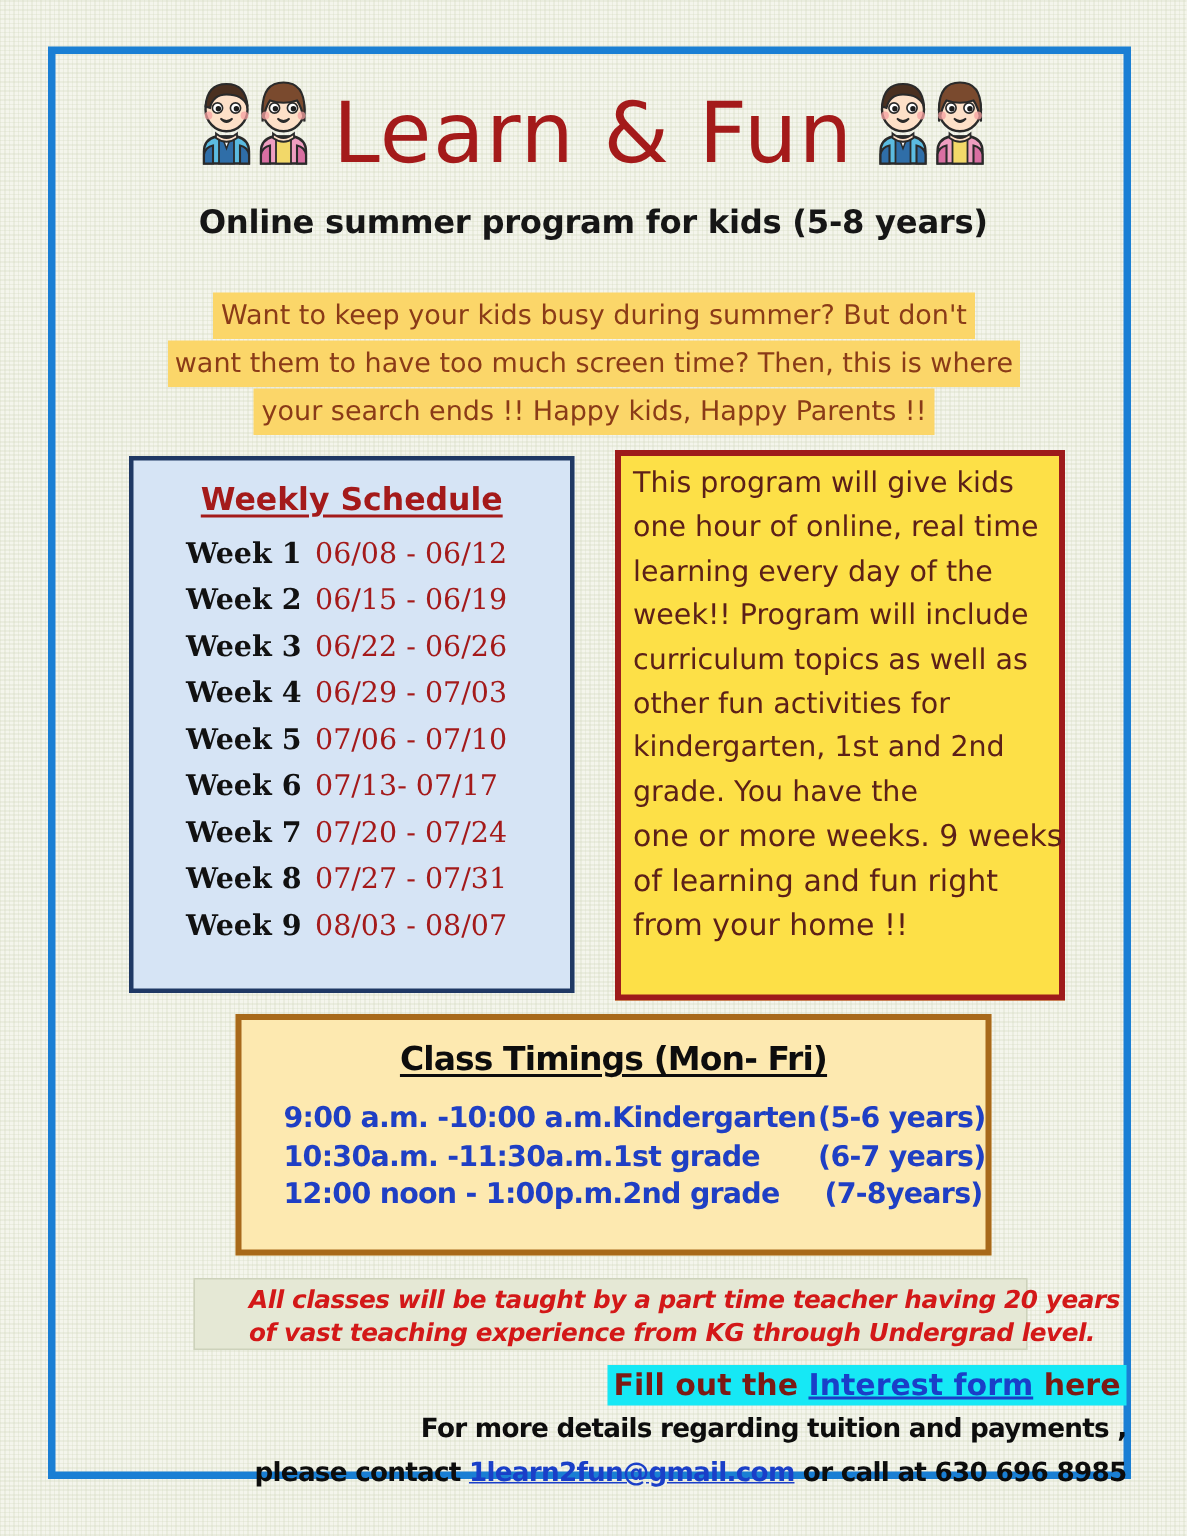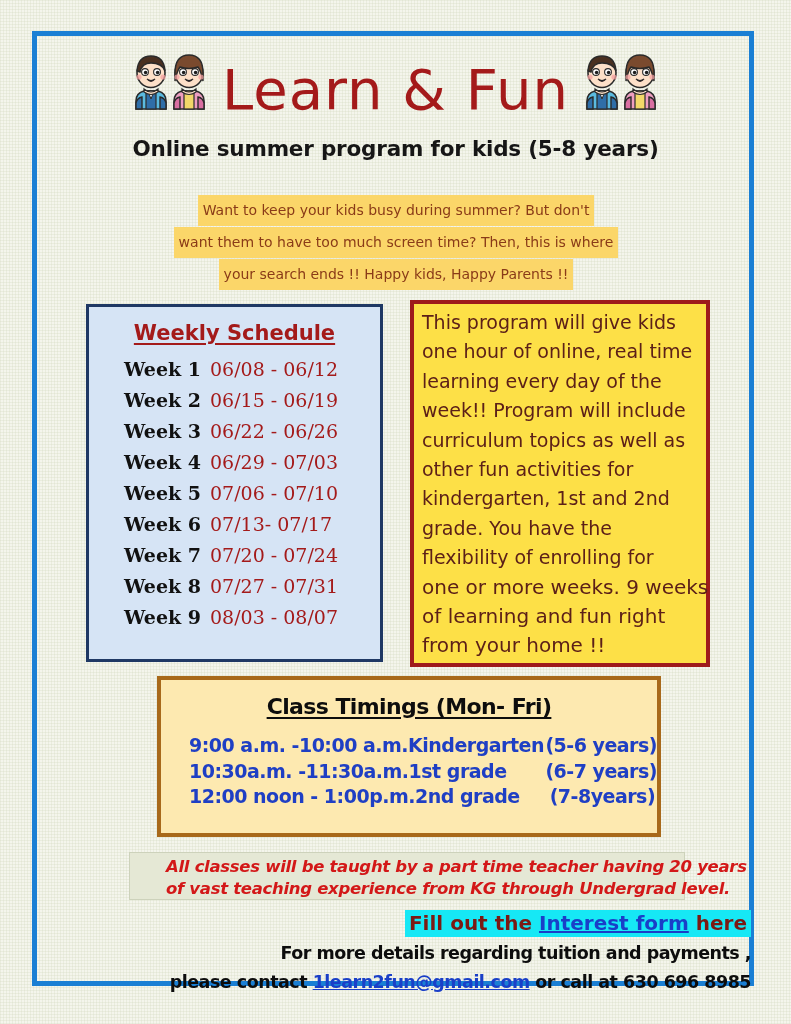--- a/index.html
+++ b/index.html
@@ -77,21 +77,21 @@
   }
 
   
   .intro {
     position: absolute;
     left: 56px;
     top: 183px;
     width: 680px;
     text-align: center;
     font-family: "DejaVu Sans", sans-serif;
-    font-size: 14px;
+    font-size: 18px;
     color: #8a3b18;
     line-height: 29px;
   }
   .intro .hl-line {
     display: inline-block;
     background: #fbd669;
     padding: 1px 5px;
     margin: 0 0 1px 0;
     white-space: nowrap;
     font-style: normal;
@@ -408,21 +408,20 @@
 
   <div class="program-box">
     <div class="program-line">This program will give kids</div>
     <div class="program-line">one hour of online, real time</div>
     <div class="program-line">learning every day of the</div>
     <div class="program-line">week!! Program will include</div>
     <div class="program-line">curriculum topics as well as</div>
     <div class="program-line">other fun activities for</div>
     <div class="program-line">kindergarten, 1st and 2nd</div>
     <div class="program-line">grade. You have the</div>
-    <div class="program-line">flexibility of enrolling for</div>
     <div class="program-line bigger">one or more weeks. 9 weeks</div>
     <div class="program-line bigger">of learning and fun right</div>
     <div class="program-line bigger">from your home !!</div>
   </div>
 
   <div class="timings-box">
     <div class="timings-title">Class Timings (Mon- Fri)</div>
 
     <div class="timing-row">
       <span class="t-time">9:00 a.m. -10:00 a.m.</span>

